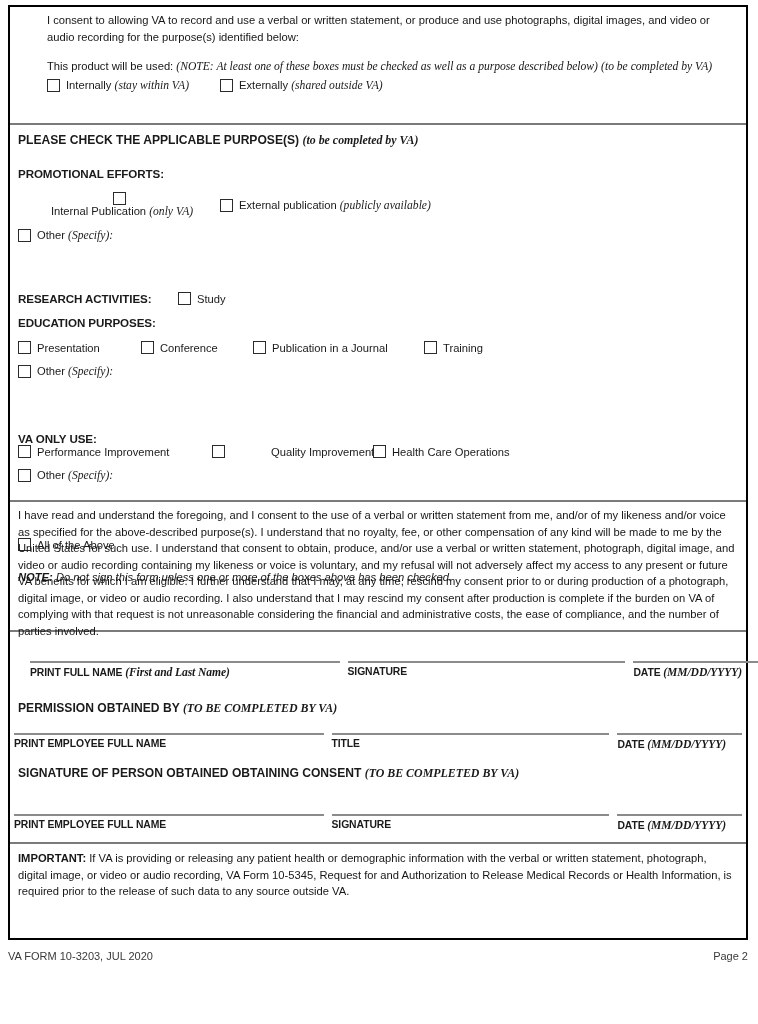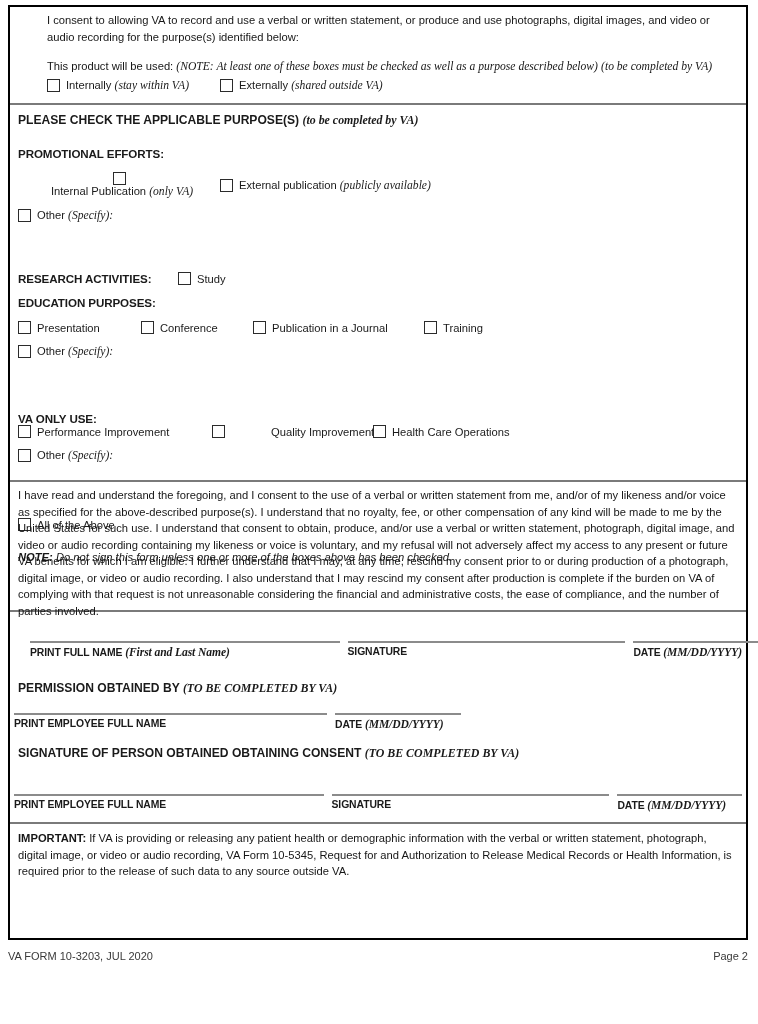--- a/index.html
+++ b/index.html
@@ -100,21 +100,21 @@
   }
   .abs { position: absolute; }
 </style>
 </head>
 <body>
 
 <div class="page">
 
   <div class="form-frame">
 
-    <div class="sec pad" style="height:96px;padding-left:37px;">
+    <div class="sec pad" style="height:116px;padding-left:37px;">
       <p class="body" style="padding-right:2px;">I consent to allowing VA to record and use a verbal or written statement, or produce and use photographs, digital images, and video or audio recording for the purpose(s) identified below:</p>
       <div style="height:13px;"></div>
       <p class="body">
         <span>This product will be used:</span>
         <span class="it">(NOTE: At least one of these boxes must be checked as well as a purpose described below)</span>
         <span class="it">(to be completed by VA)</span>
       </p>
       <div class="grp" style="margin-top:3px;">
         <div class="cbrow" style="width:173px;">
           <span class="cb"></span>
@@ -279,20 +279,24 @@
         <span>PERMISSION OBTAINED BY</span>
         <span class="itb">(TO BE COMPLETED BY VA)</span>
       </p>
 
       <div class="abs" style="left:0; top:101px; width:736px;">
         <div style="display:flex; gap:8px; padding:0 4px;">
           <div style="width:313px;">
             <div class="sigline"></div>
             <div class="sigcap" style="padding-top:3px;">PRINT EMPLOYEE FULL NAME</div>
           </div>
+          <div style="width:281px;">
+            <div class="sigline"></div>
+            <div class="sigcap" style="padding-top:3px;">TITLE</div>
+          </div>
           <div style="width:126px;">
             <div class="sigline"></div>
             <div class="sigcap" style="padding-top:3px;">
               <span>DATE</span>
               <span class="it">(MM/DD/YYYY)</span>
             </div>
           </div>
         </div>
       </div>
 

